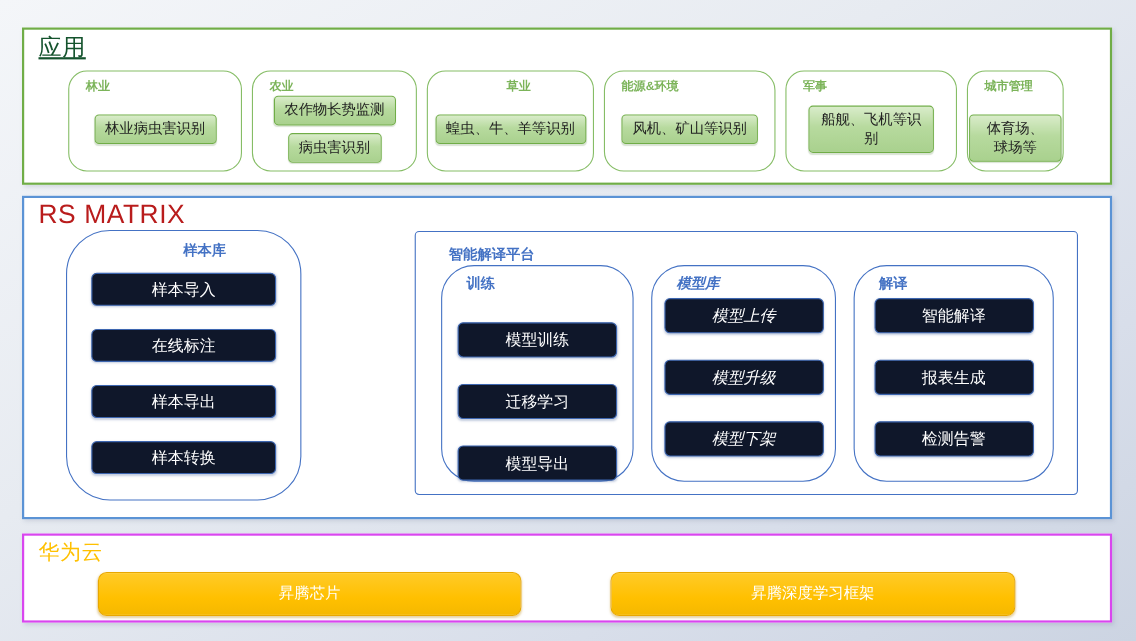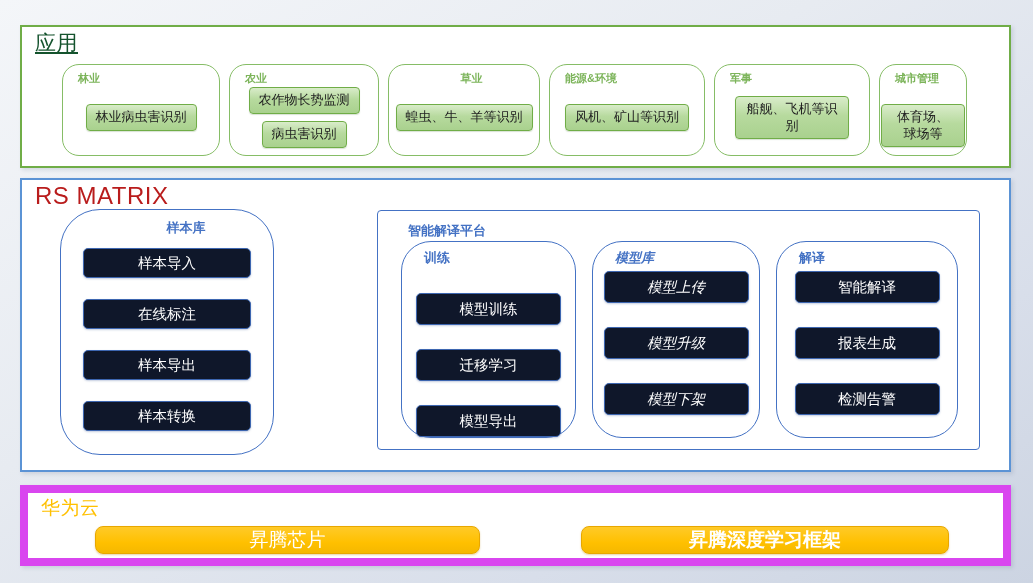--- a/index.html
+++ b/index.html
@@ -136,38 +136,38 @@
     align-items: center;
     margin-top: 4px;
     gap: 24px;
   }
   .sub-items .blue-btn { width: 145px; height: 32px; }
   .w-train  { width: 175px; justify-content: space-between; }
   .w-models { width: 168px; font-style: italic; }
   .w-interp { width: 182px; }
 
   
-  #sec-cloud { top: 485px; height: 81px; border: 8px solid #d946ef; }
+  #sec-cloud { top: 485px; height: 81px; border: 2px solid #d946ef; }
   #sec-cloud .section-title { color: #FFC000; font-size: 19px; }
   .gold-bar {
     position: absolute;
     top: 33px;
-    height: 28px;
+    height: 40px;
     background: linear-gradient(180deg, #ffca28 0%, #ffc000 60%, #f5b800 100%);
     border: 1px solid #e8a700;
     border-radius: 8px;
     color: #ffffff;
-    font-size: 19px;
+    font-size: 14px;
     display: flex;
     align-items: center;
     justify-content: center;
     box-shadow: 0 1px 2px rgba(180,130,0,0.35);
   }
   #gold-chip  { left: 67px;  width: 385px; }
-  #gold-frame { left: 553px; width: 368px; font-weight: bold; }
+  #gold-frame { left: 533px; width: 368px; }
 </style>
 </head>
 <body>
 
 <div class="section" id="sec-apps">
   <span class="section-title">应用</span>
   <div class="apps-row">
 
     <div class="app-group w-forestry">
       <span class="app-group-title">林业</span>

